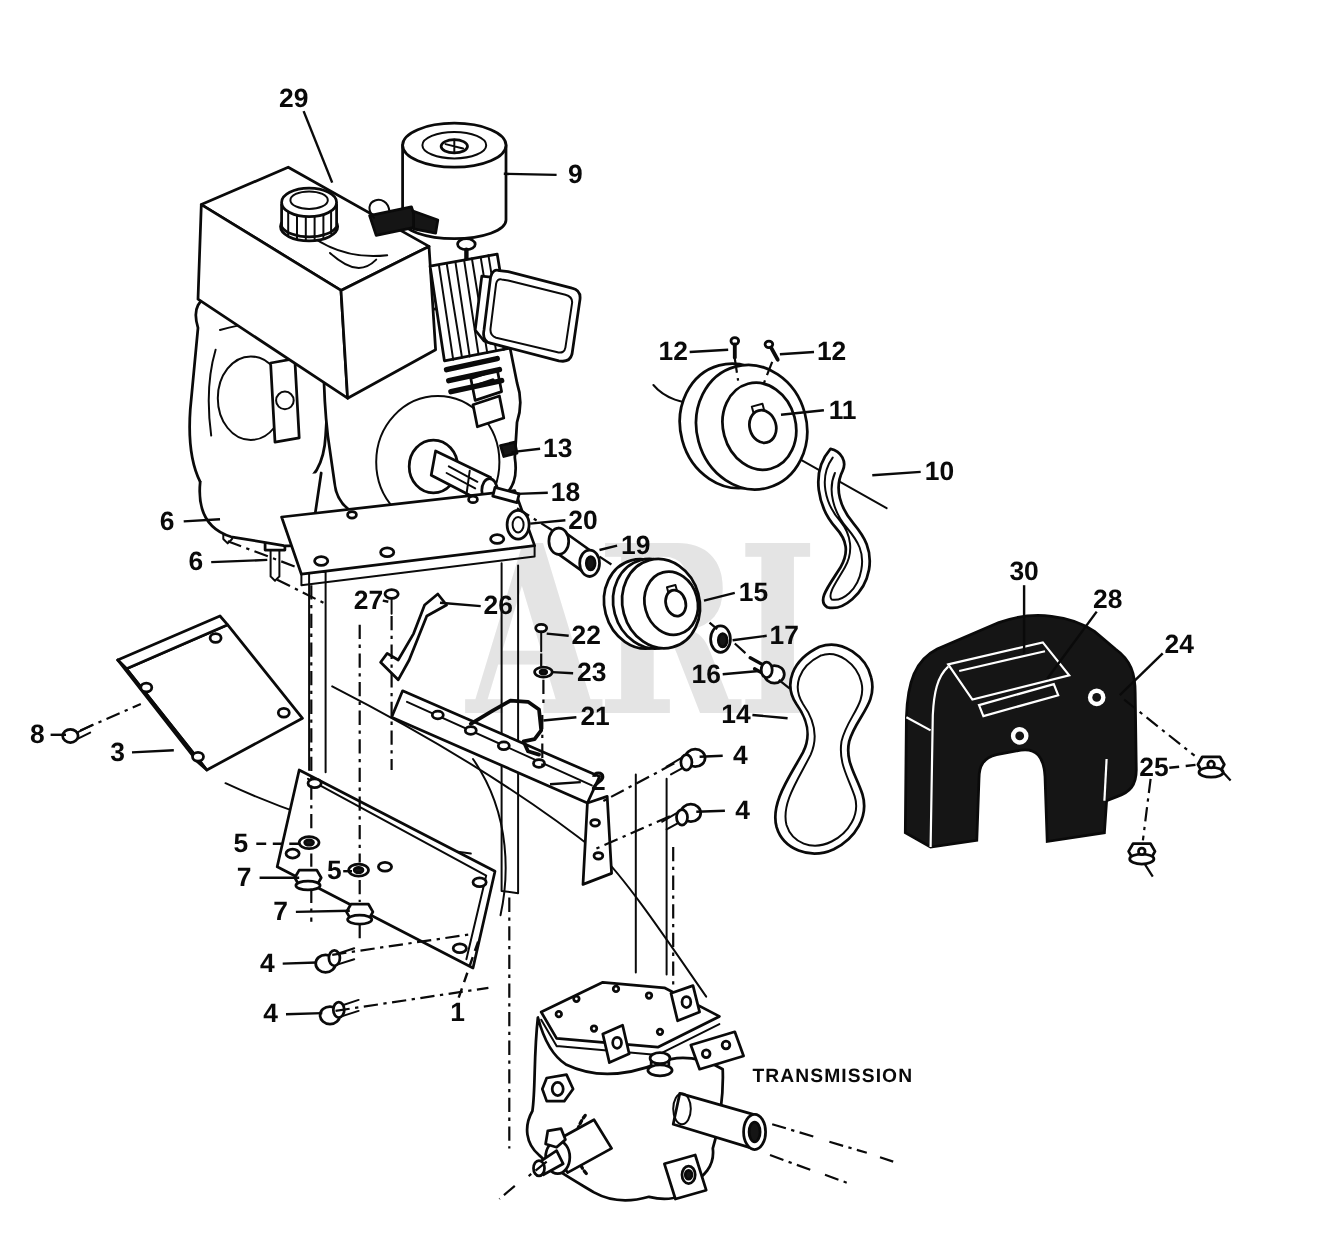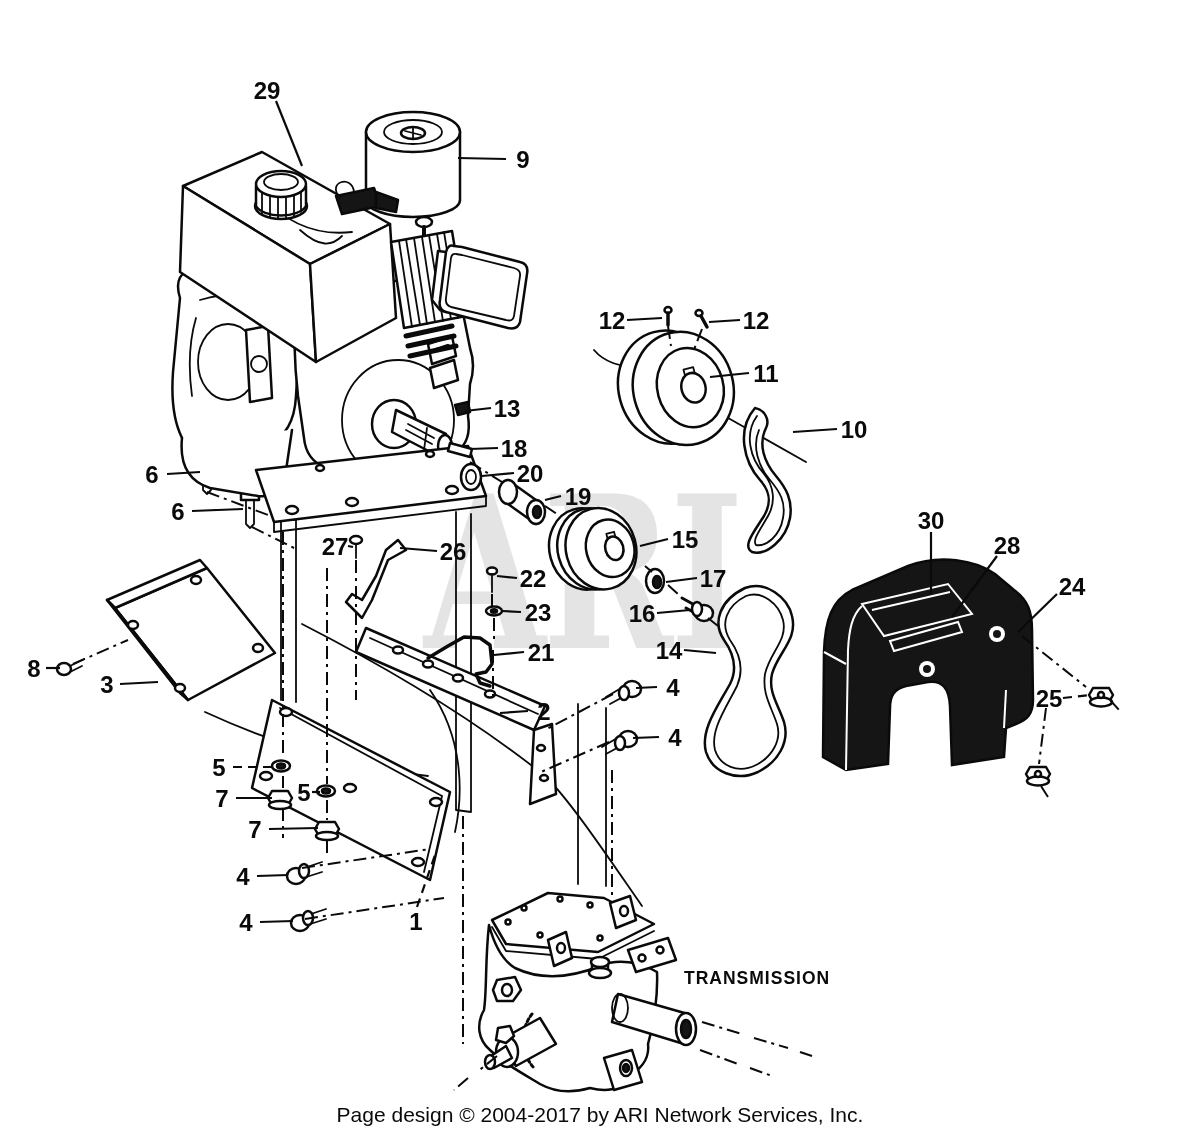--- a/index.html
+++ b/index.html
@@ -480,14 +480,13 @@
         <text x="1007" y="545" class="callout-num">28</text>
         <polyline points="1057,594 1018,632" class="leader"></polyline>
         <text x="1072" y="586" class="callout-num">24</text>
         <polyline points="1063,698 1090,695" class="leader dashed"></polyline>
         <text x="1049" y="698" class="callout-num">25</text>
       </g>
 
     <text class="lbl-trans" x="684" y="984">TRANSMISSION</text>
   </svg>
 
-  <div class="footer">Page design © 2004-2017 by ARI Network Services, Inc.</div>
 </div>
 
 </body></html>

